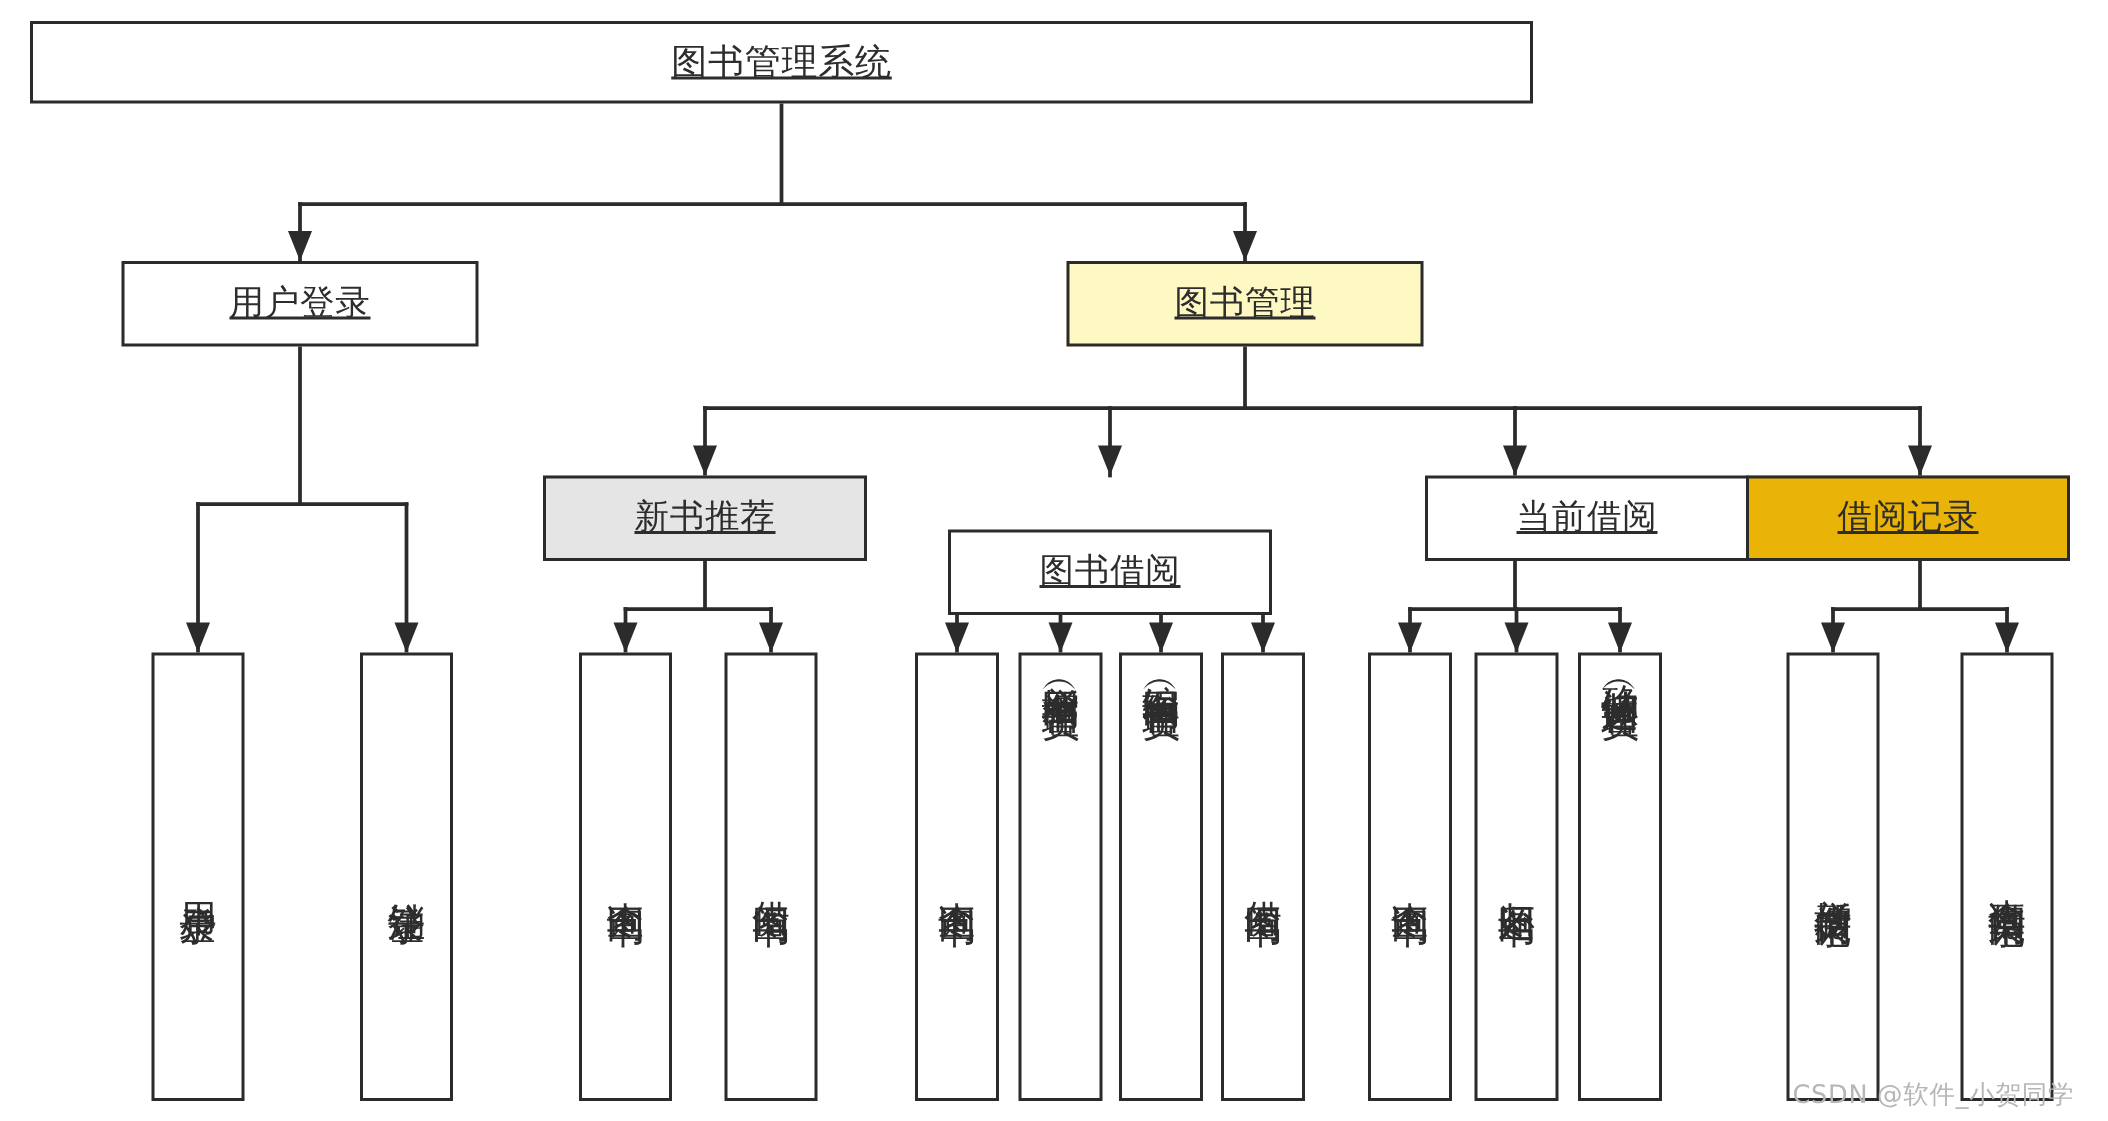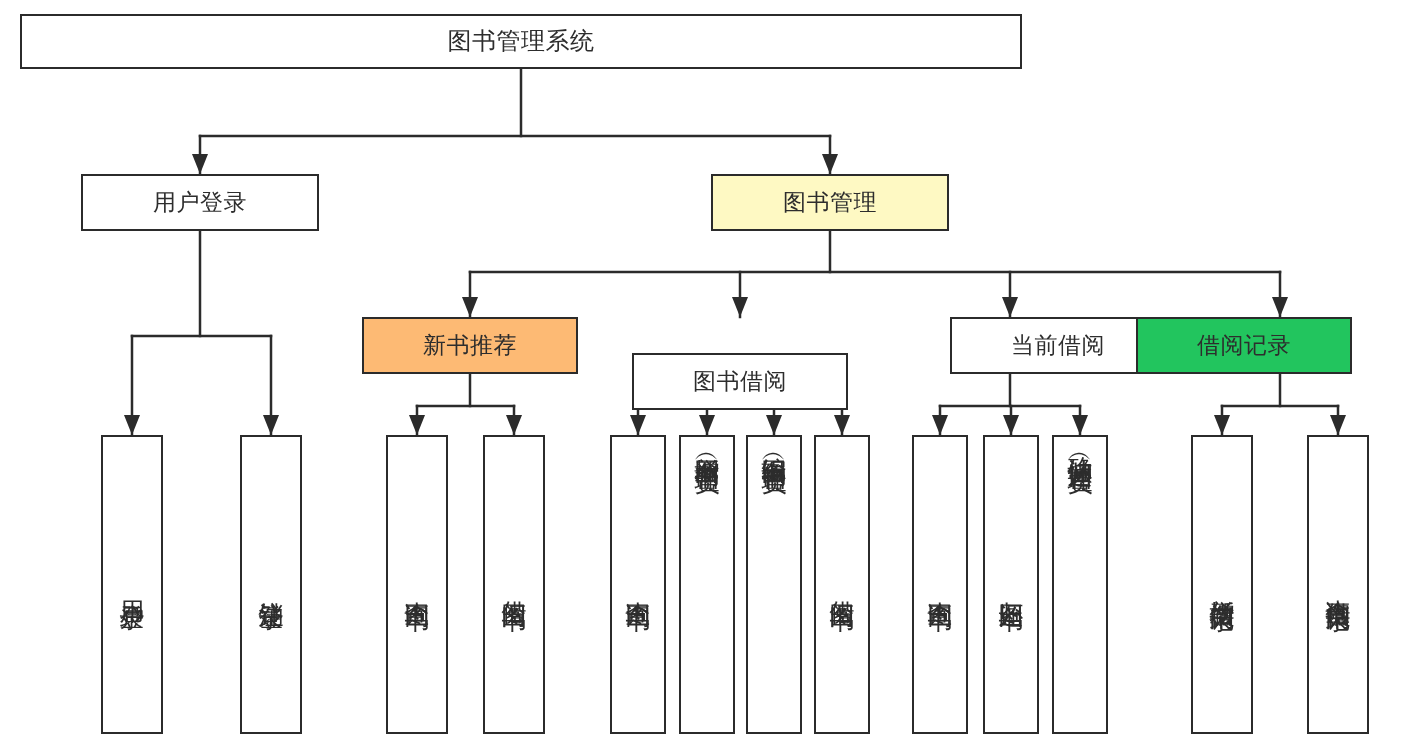--- a/index.html
+++ b/index.html
@@ -37,20 +37,21 @@
     line-height: 1.18;
   }
   .node .label {
     display: block;
     white-space: pre;
   }
   
   .node.horiz .label {
     font-size: 23px;
     letter-spacing: 0.5px;
+    text-decoration: underline;
   }
   .node.root .label { font-size: 24px; }
   
   .node.vert {
     align-items: center;
     justify-content: center;
   }
   .node.vert .label {
     writing-mode: vertical-rl;
     text-orientation: upright;
@@ -135,30 +136,30 @@
   <div id="nodes">
       <div class="node horiz root mid" style="left: 20px; top: 14px; width: 1002px; height: 55px; border-color: rgb(43, 43, 43); background: rgb(255, 255, 255); color: rgb(45, 45, 45);">
         <span class="label">图书管理系统</span>
       </div>
       <div class="node horiz mid" style="left: 81px; top: 174px; width: 238px; height: 57px; border-color: rgb(43, 43, 43); background: rgb(255, 255, 255); color: rgb(45, 45, 45);">
         <span class="label">用户登录</span>
       </div>
       <div class="node horiz mid" style="left: 711px; top: 174px; width: 238px; height: 57px; border-color: rgb(43, 43, 43); background: #fef9c3; color: rgb(45, 45, 45);">
         <span class="label">图书管理</span>
       </div>
-      <div class="node horiz mid" style="left: 362px; top: 317px; width: 216px; height: 57px; border-color: rgb(43, 43, 43); background: #fdba74; color: rgb(45, 45, 45);">
+      <div class="node horiz mid" style="left: 362px; top: 317px; width: 216px; height: 57px; border-color: rgb(43, 43, 43); background: #e5e5e5; color: rgb(45, 45, 45);">
         <span class="label">新书推荐</span>
       </div>
       <div class="node horiz mid" style="left: 632px; top: 317px; width: 216px; height: 57px; border-color: rgb(43, 43, 43); background: rgb(255, 255, 255); color: rgb(45, 45, 45); margin-top: 36px;">
         <span class="label">图书借阅</span>
       </div>
       <div class="node horiz mid" style="left: 902px; top: 317px; width: 216px; height: 57px; border-color: rgb(43, 43, 43); background: rgb(255, 255, 255); color: rgb(45, 45, 45); margin-left: 48px;">
         <span class="label">当前借阅</span>
       </div>
-      <div class="node horiz mid" style="left: 1136px; top: 317px; width: 216px; height: 57px; border-color: rgb(43, 43, 43); background: #22c55e; color: rgb(45, 45, 45);">
+      <div class="node horiz mid" style="left: 1164px; top: 317px; width: 216px; height: 57px; border-color: rgb(43, 43, 43); background: #eab308; color: rgb(45, 45, 45);">
         <span class="label">借阅记录</span>
       </div>
       <div class="node vert mid" style="left: 101px; top: 435px; width: 62px; height: 299px; border-color: rgb(43, 43, 43); background: rgb(255, 255, 255); color: rgb(45, 45, 45);">
         <span class="label">用户登录</span>
       </div>
       <div class="node vert mid" style="left: 240px; top: 435px; width: 62px; height: 299px; border-color: rgb(43, 43, 43); background: rgb(255, 255, 255); color: rgb(45, 45, 45);">
         <span class="label">注销登录</span>
       </div>
       <div class="node vert mid" style="left: 386px; top: 435px; width: 62px; height: 299px; border-color: rgb(43, 43, 43); background: rgb(255, 255, 255); color: rgb(45, 45, 45);">
         <span class="label">查询图书</span>
@@ -188,14 +189,15 @@
         <span class="label">确认归还（管理员）</span>
       </div>
       <div class="node vert mid" style="left: 1191px; top: 435px; width: 62px; height: 299px; border-color: rgb(43, 43, 43); background: rgb(255, 255, 255); color: rgb(45, 45, 45);">
         <span class="label">新增借阅记录</span>
       </div>
       <div class="node vert mid" style="left: 1307px; top: 435px; width: 62px; height: 299px; border-color: rgb(43, 43, 43); background: rgb(255, 255, 255); color: rgb(45, 45, 45);">
         <span class="label">查询借阅记录</span>
       </div>
     </div>
 
+  <div class="watermark" style="left: 1195px; top: 718px; color: rgb(182, 182, 182);">CSDN @软件_小贺同学</div>
 
 </div>
 
 </body></html>

